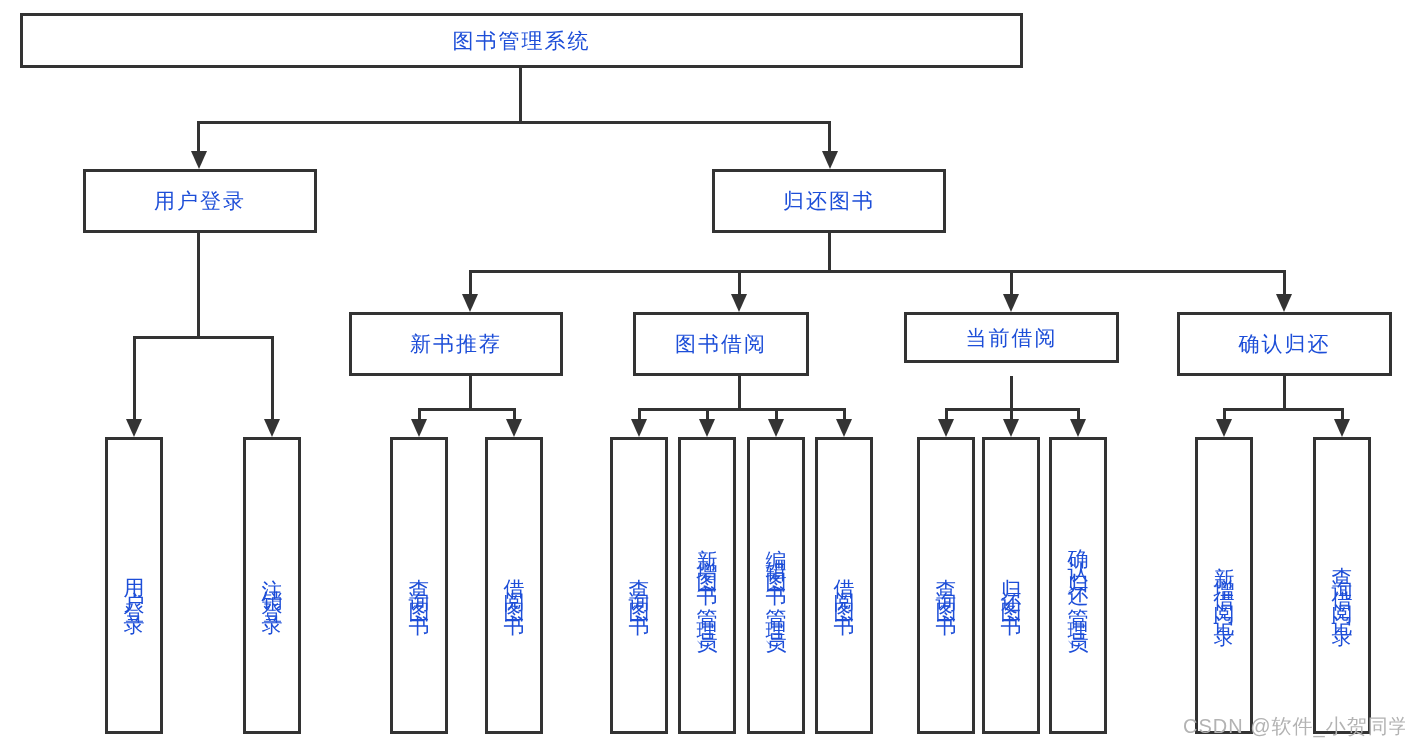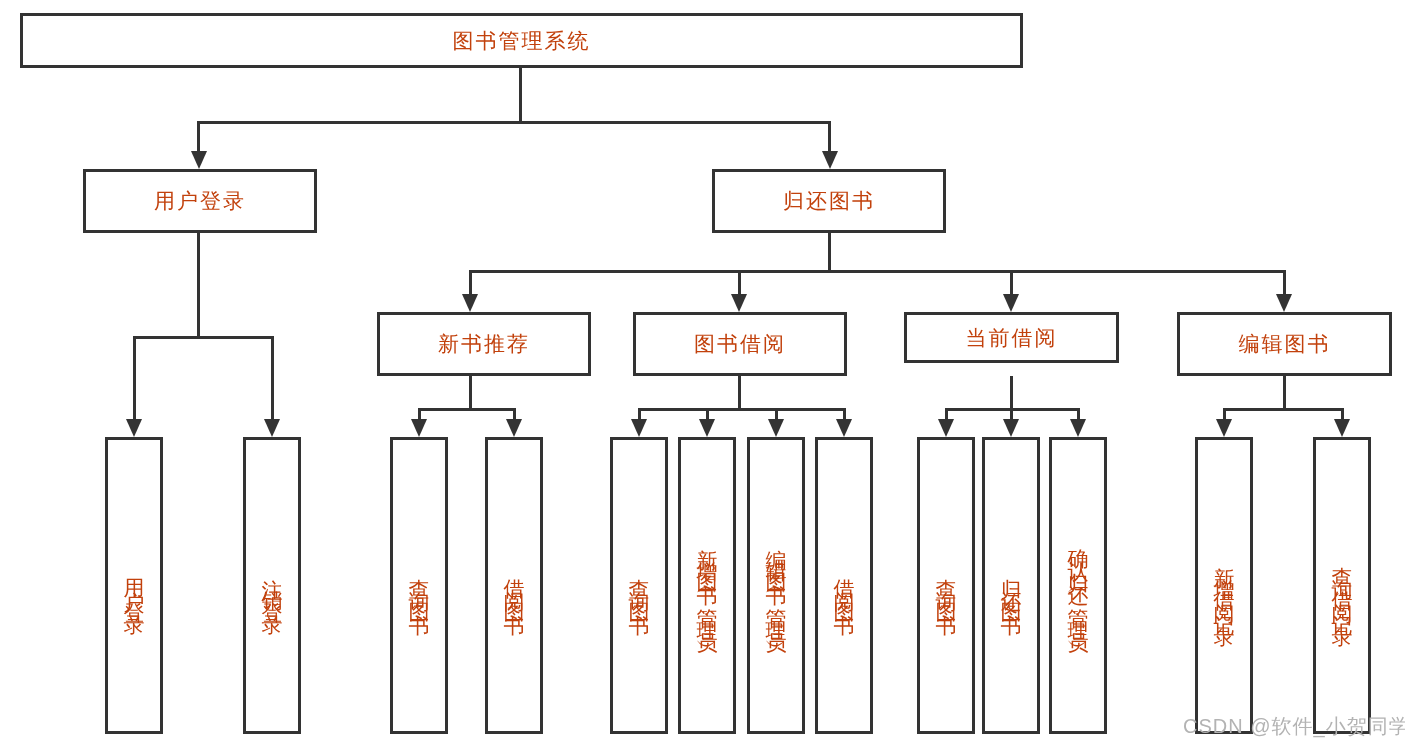--- a/index.html
+++ b/index.html
@@ -4,21 +4,21 @@
 <style>
   html,body{margin:0;padding:0;background:#ffffff;}
   #stage{
     position:relative;width:1405px;height:747px;background:#ffffff;overflow:hidden;
     font-family:"Liberation Sans","DejaVu Sans",sans-serif;color:#1f1f1f;
   }
   .box{
     position:absolute;border:3px solid #333333;background:#ffffff;
     display:flex;align-items:center;justify-content:center;box-sizing:border-box;
   }
-  .box .lbl{font-size:21px;letter-spacing:2px;color:#c2410c;white-space:nowrap;}
+  .box .lbl{font-size:21px;letter-spacing:2px;color:#1d4ed8;white-space:nowrap;}
   .leaf .lbl{
     writing-mode:vertical-rl;text-orientation:mixed;
     font-size:21px;letter-spacing:12px;white-space:nowrap;
   }
   .line{position:absolute;background:#333333;}
   .line.h{height:3px;}
   .line.v{width:3px;}
   .arrow{
     position:absolute;width:0;height:0;
     border-left:8px solid transparent;border-right:8px solid transparent;
@@ -63,31 +63,31 @@
   <div class="line h" style="left:469px;top:270px;width:817px"></div>
   <div class="line v" style="left:469px;top:270px;height:26px"></div>
   <div class="arrow" style="left:462px;top:294px"></div>
   <div class="line v" style="left:738px;top:270px;height:26px"></div>
   <div class="arrow" style="left:731px;top:294px"></div>
   <div class="line v" style="left:1010px;top:270px;height:26px"></div>
   <div class="arrow" style="left:1003px;top:294px"></div>
   <div class="line v" style="left:1283px;top:270px;height:26px"></div>
   <div class="arrow" style="left:1276px;top:294px"></div>
 
-  <div class="box" style="left:377px;top:312px;width:214px;height:64px">
+  <div class="box" style="left:349px;top:312px;width:214px;height:64px">
     <span class="lbl">新书推荐</span>
   </div>
-  <div class="box" style="left:633px;top:312px;width:214px;height:64px">
+  <div class="box" style="left:633px;top:312px;width:176px;height:64px">
     <span class="lbl">图书借阅</span>
   </div>
   <div class="box" style="left:904px;top:312px;width:215px;height:51px">
     <span class="lbl">当前借阅</span>
   </div>
   <div class="box" style="left:1177px;top:312px;width:215px;height:64px">
-    <span class="lbl">编辑图书</span>
+    <span class="lbl">确认归还</span>
   </div>
 
   <div class="line v" style="left:469px;top:376px;height:32px"></div>
   <div class="line h" style="left:418px;top:408px;width:98px"></div>
   <div class="line v" style="left:418px;top:408px;height:13px"></div>
   <div class="arrow" style="left:411px;top:419px"></div>
   <div class="line v" style="left:513px;top:408px;height:13px"></div>
   <div class="arrow" style="left:506px;top:419px"></div>
 
   <div class="line v" style="left:738px;top:376px;height:32px"></div>

